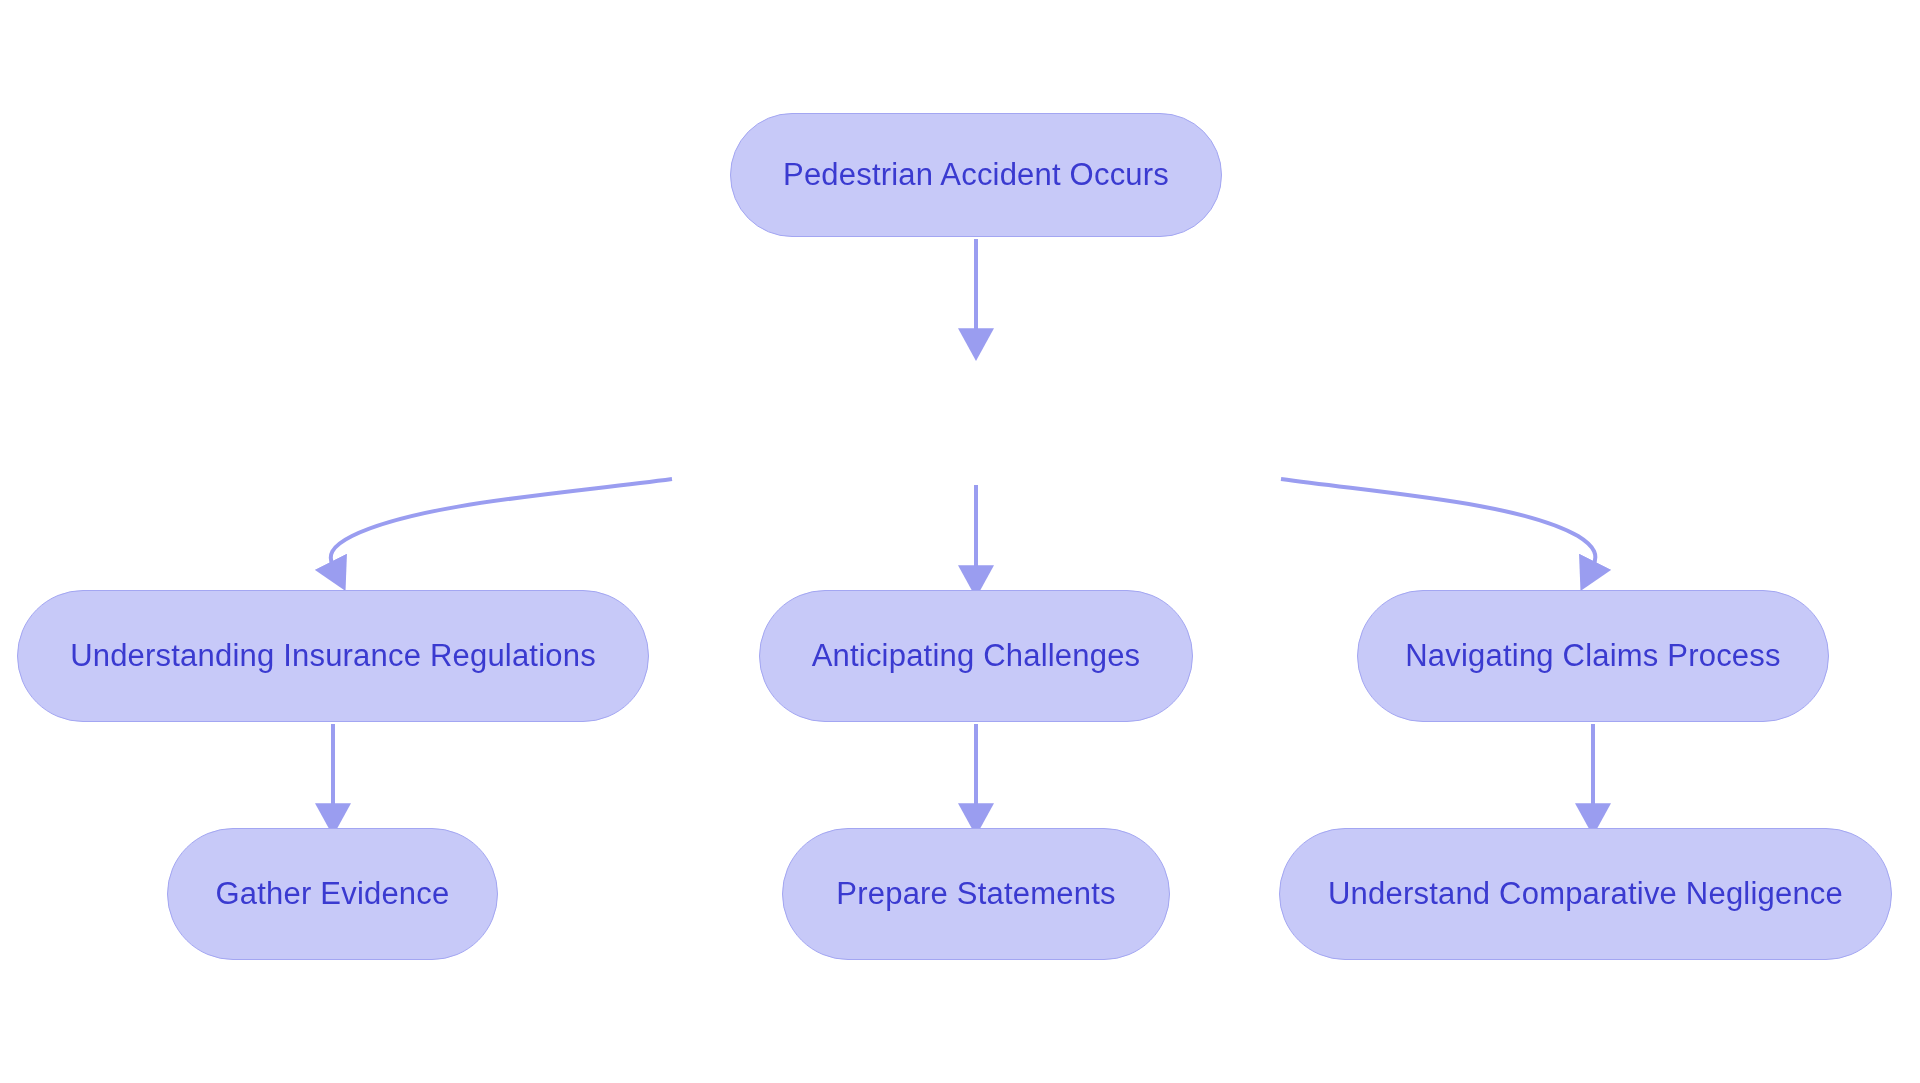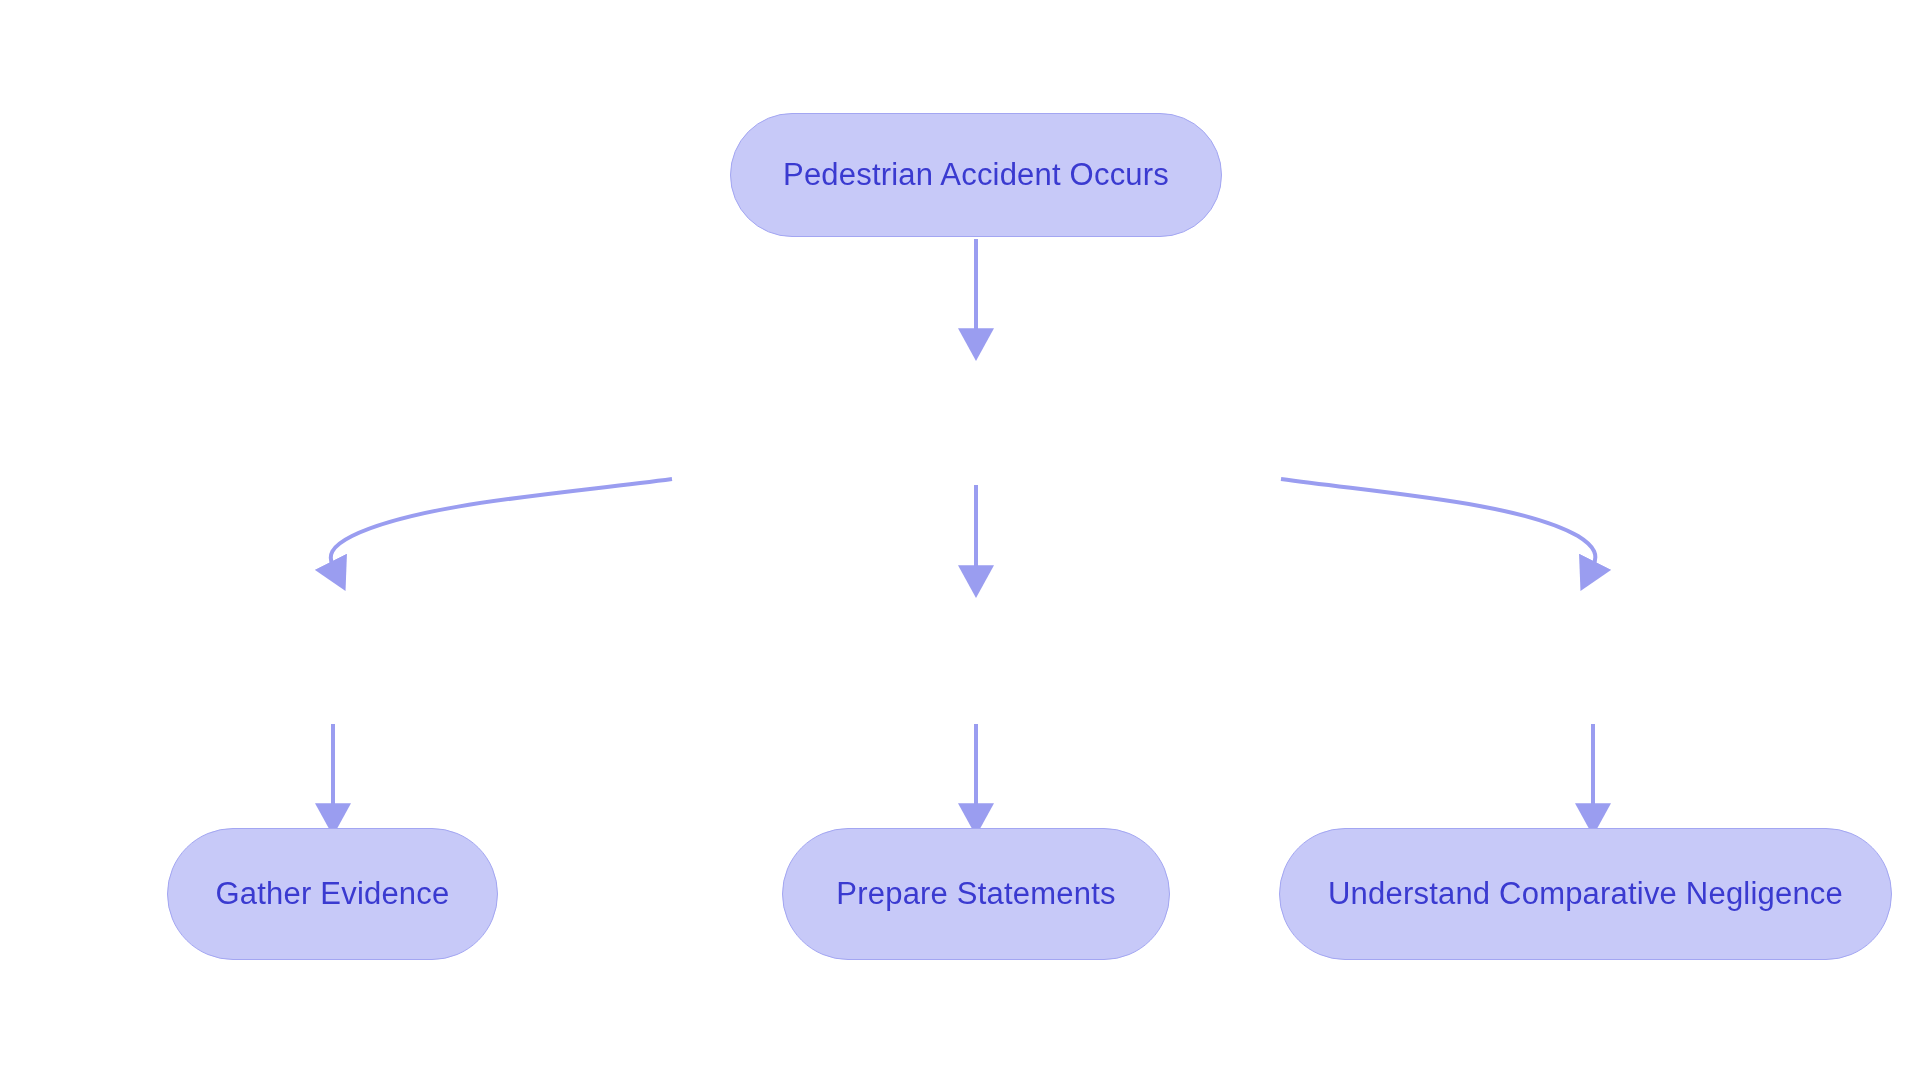--- a/index.html
+++ b/index.html
@@ -82,22 +82,31 @@
     <path d="M976,724 L976,808" fill="none" stroke="#9a9df0" stroke-width="4" marker-end="url(#arrowhead)"></path>
 
     <path d="M1593,724 L1593,808" fill="none" stroke="#9a9df0" stroke-width="4" marker-end="url(#arrowhead)"></path>
   </svg>
 
   <div class="node" id="node-accident">
     <span class="node-label">Pedestrian Accident Occurs</span>
   </div>
 
 
+  <div class="node" id="node-insurance">
+    <span class="node-label">Understanding Insurance Regulations</span>
+  </div>
 
+  <div class="node" id="node-challenges">
+    <span class="node-label">Anticipating Challenges</span>
+  </div>
 
+  <div class="node" id="node-claims">
+    <span class="node-label">Navigating Claims Process</span>
+  </div>
 
   <div class="node" id="node-statements">
     <span class="node-label">Prepare Statements</span>
   </div>
 
   <div class="node" id="node-evidence">
     <span class="node-label">Gather Evidence</span>
   </div>
 
   <div class="node" id="node-negligence">

